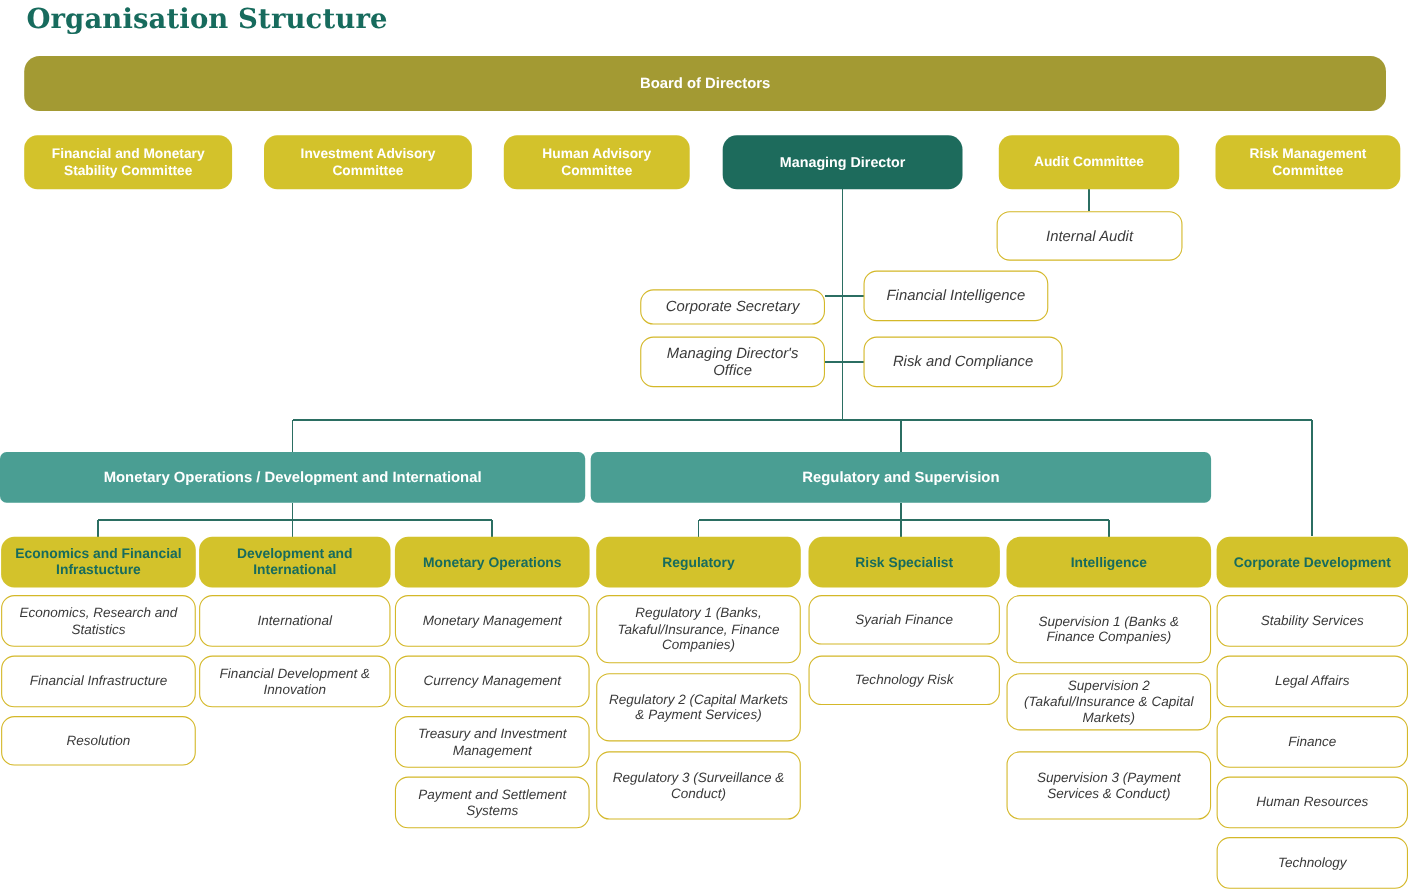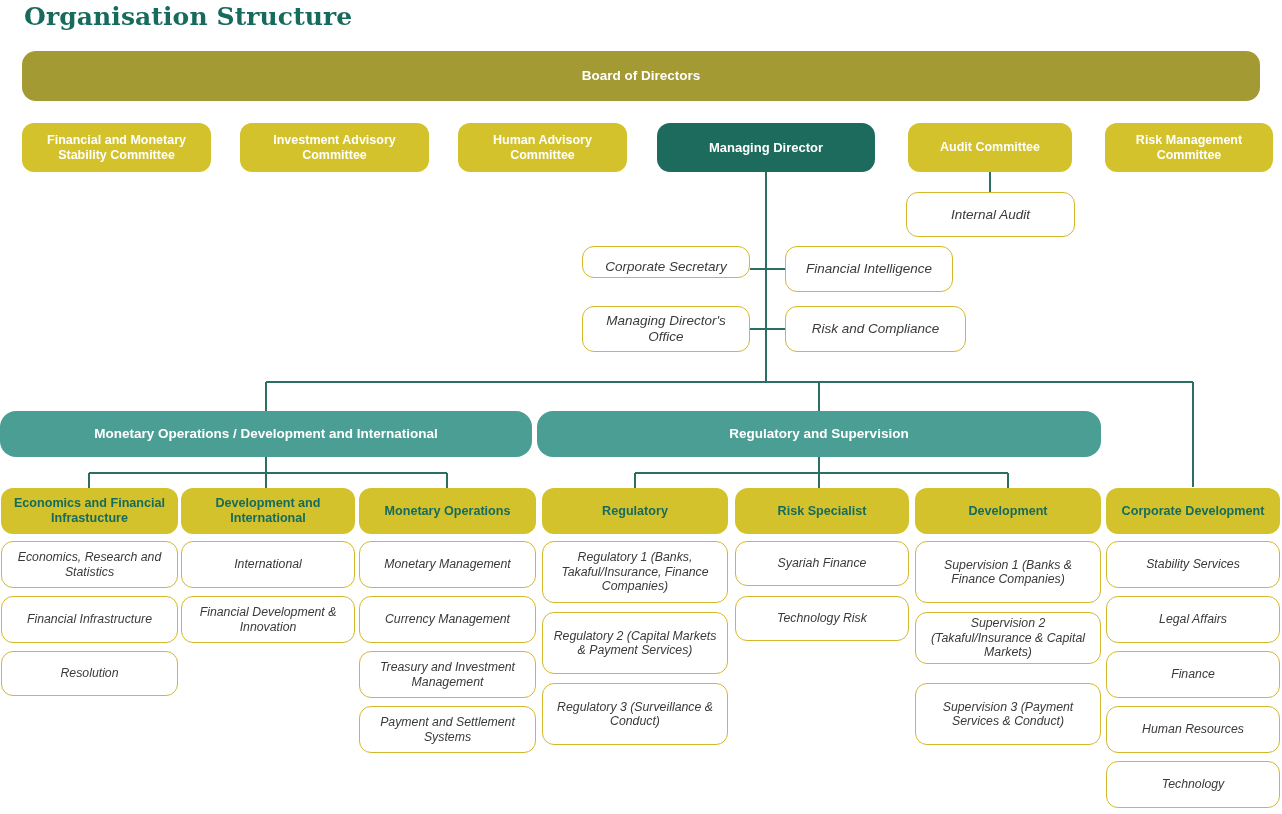--- a/index.html
+++ b/index.html
@@ -92,21 +92,21 @@
   .plain.small {
     font-size: 12.3px;
   }
 
   
   .division {
     background: #4a9e93;
     color: #ffffff;
     font-weight: bold;
     font-size: 13.5px;
-    border-radius: 16px;
+    border-radius: 6px;
   }
 
   
   .dept {
     background: #d3c22b;
     color: #176b5d;
     font-weight: bold;
     font-size: 12.6px;
     border-radius: 12px;
     padding: 2px 4px;
@@ -174,21 +174,21 @@
     <span>Audit Committee</span>
   </div>
   <div class="node committee" style="left:1105px; top:123px; width:168px; height:49px;">
     <span>Risk Management Committee</span>
   </div>
 
   <div class="node plain" style="left:906px; top:192px; width:169px; height:45px;">
     <span>Internal Audit</span>
   </div>
 
-  <div class="node plain" style="left:582px; top:246px; width:168px; height:32px;align-items:flex-end;">
+  <div class="node plain" style="left:582px; top:263px; width:168px; height:32px;">
     <span>Corporate Secretary</span>
   </div>
   <div class="node plain" style="left:785px; top:246px; width:168px; height:46px;">
     <span>Financial Intelligence</span>
   </div>
   <div class="node plain" style="left:582px; top:306px; width:168px; height:46px;">
     <span>Managing Director's Office</span>
   </div>
   <div class="node plain" style="left:785px; top:306px; width:181px; height:46px;">
     <span>Risk and Compliance</span>
@@ -257,21 +257,21 @@
     <span>Risk Specialist</span>
   </div>
   <div class="node plain small" style="left:735px; top:541px; width:174px; height:45px;">
     <span>Syariah Finance</span>
   </div>
   <div class="node plain small" style="left:735px; top:596px; width:174px; height:45px;">
     <span>Technology Risk</span>
   </div>
 
   <div class="node dept" style="left:915px; top:488px; width:186px; height:46px;">
-    <span>Development</span>
+    <span>Intelligence</span>
   </div>
   <div class="node plain small" style="left:915px; top:541px; width:186px; height:62px;">
     <span>Supervision 1 (Banks &amp; Finance Companies)</span>
   </div>
   <div class="node plain small" style="left:915px; top:612px; width:186px; height:52px;">
     <span>Supervision 2 (Takaful/Insurance &amp; Capital Markets)</span>
   </div>
   <div class="node plain small" style="left:915px; top:683px; width:186px; height:62px;">
     <span>Supervision 3 (Payment Services &amp; Conduct)</span>
   </div>

